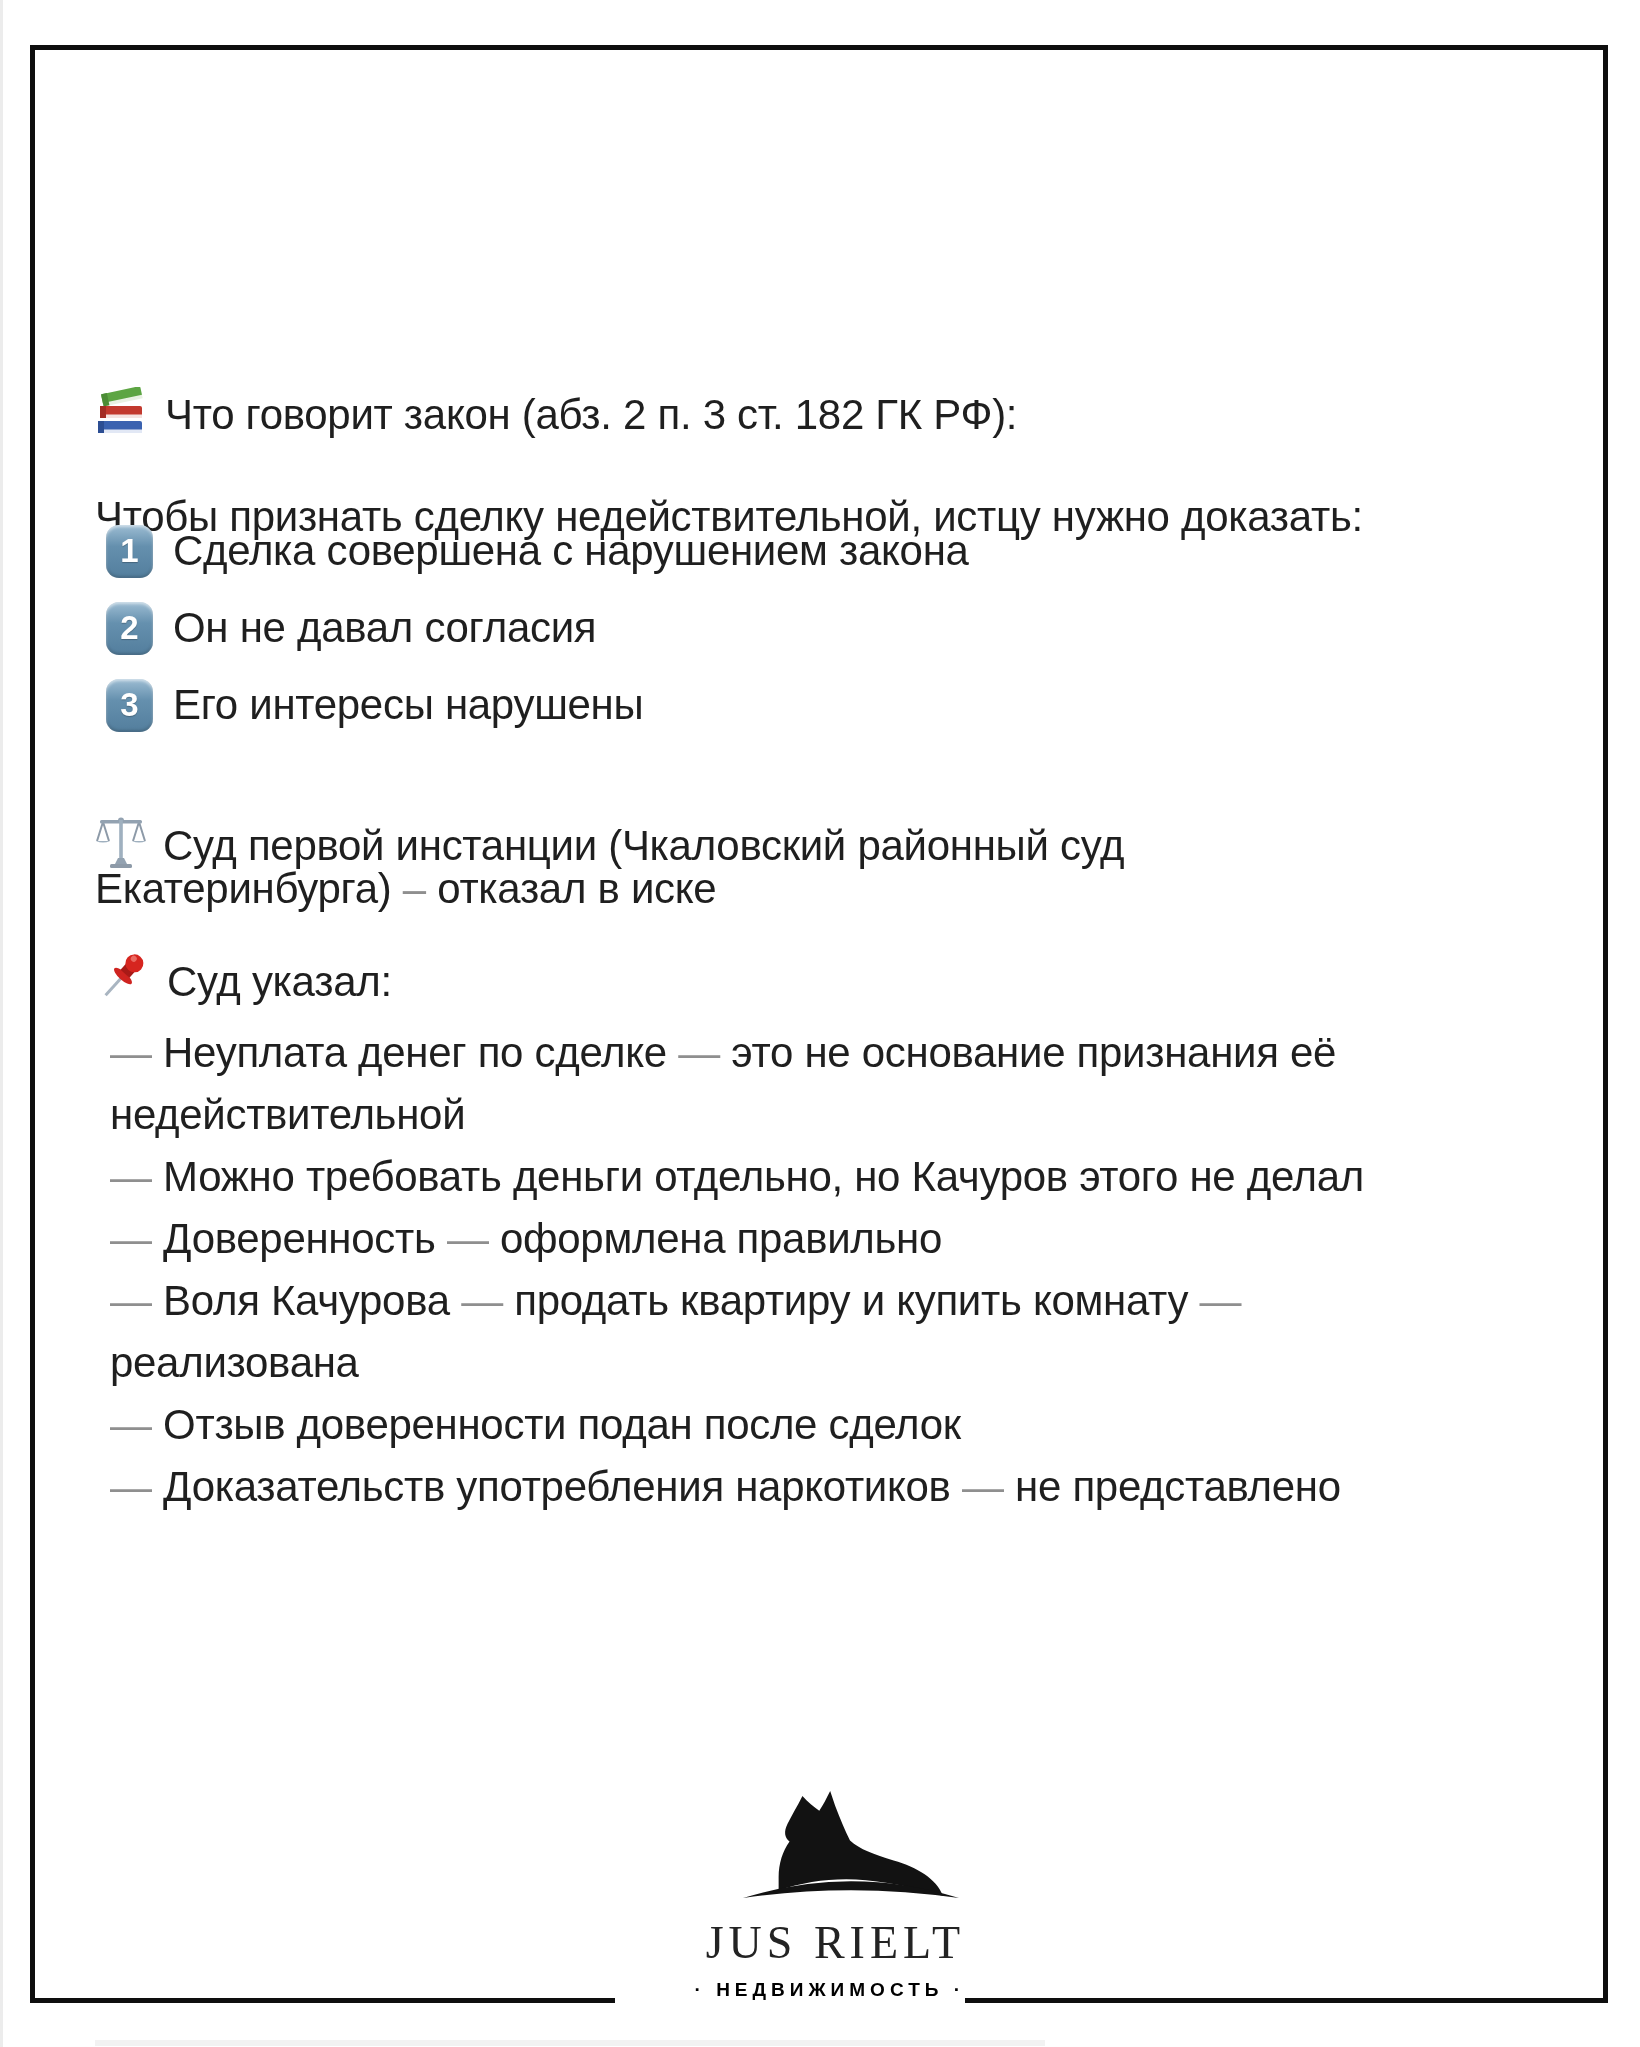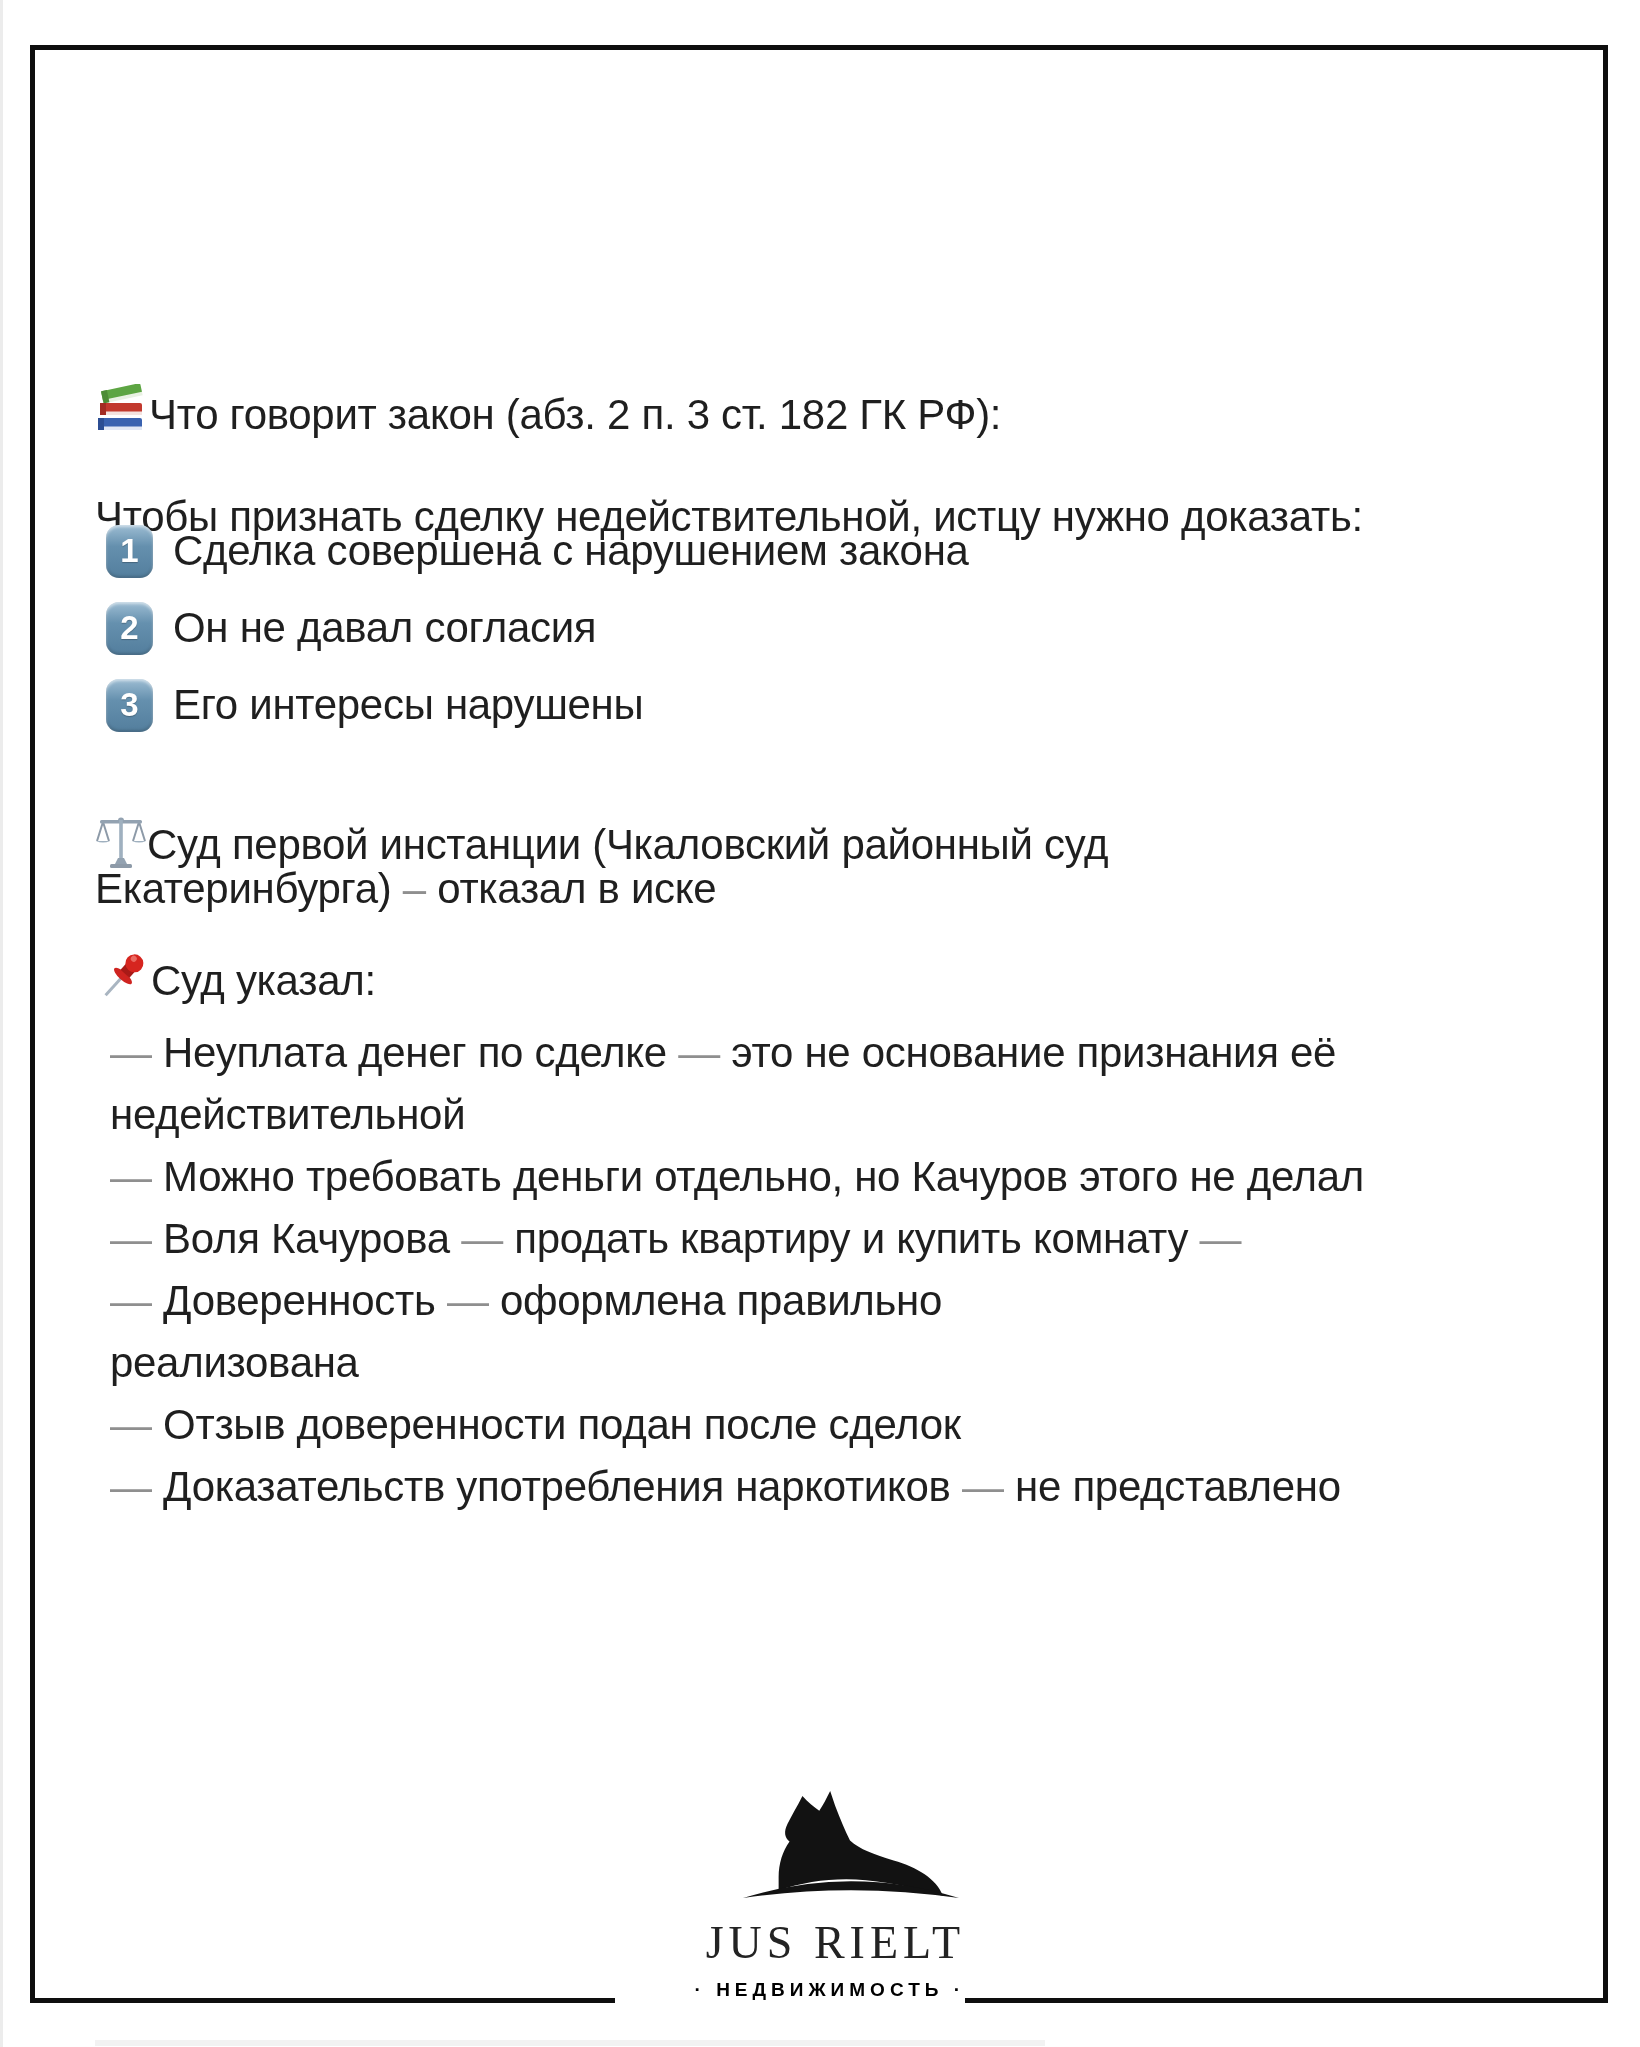--- a/index.html
+++ b/index.html
@@ -11,21 +11,21 @@
     color:#1f1f1f;
     overflow:hidden;
   }
   .edge-line{position:absolute;left:0;top:0;width:3px;height:100%;background:#ececec;}
   .frame{
     position:absolute;left:30px;top:45px;
     width:1578px;height:1958px;
     border:5px solid #0e0e0e;
     box-sizing:border-box;
   }
-  .row{position:absolute;left:95px;display:flex;align-items:flex-start;}
+  .row{position:absolute;left:95px;display:flex;align-items:center;gap:16px;}
   .txt{
     font-size:42px;line-height:62px;white-space:nowrap;
     letter-spacing:-0.3px;
   }
   .icon-box{flex:0 0 auto;}
   
   .num-row{position:absolute;left:106px;display:flex;align-items:center;gap:20px;}
   .keycap{
     width:47px;height:53px;border-radius:13px;
     background:linear-gradient(180deg,#9dbdd3 0%,#6590ae 40%,#537e9d 100%);
@@ -132,22 +132,22 @@
         </g>
       </svg>
     </span>
     <span class="txt">Суд указал:</span>
   </div>
 
   <div class="points">
     <span class="txt"><span class="dash">—</span> Неуплата денег по сделке <span class="dash">—</span> это не основание признания её</span>
     <span class="txt">недействительной</span>
     <span class="txt"><span class="dash">—</span> Можно требовать деньги отдельно, но Качуров этого не делал</span>
+    <span class="txt"><span class="dash">—</span> Доверенность <span class="dash">—</span> оформлена правильно</span>
     <span class="txt"><span class="dash">—</span> Воля Качурова <span class="dash">—</span> продать квартиру и купить комнату <span class="dash">—</span></span>
-    <span class="txt"><span class="dash">—</span> Доверенность <span class="dash">—</span> оформлена правильно</span>
     <span class="txt">реализована</span>
     <span class="txt"><span class="dash">—</span> Отзыв доверенности подан после сделок</span>
     <span class="txt"><span class="dash">—</span> Доказательств употребления наркотиков <span class="dash">—</span> не представлено</span>
   </div>
 
   <div class="logo">
     <span>
       <svg width="228" height="124" viewBox="0 0 230 125">
         <path d="M66,10
                  C61,20 55,30 51,38

